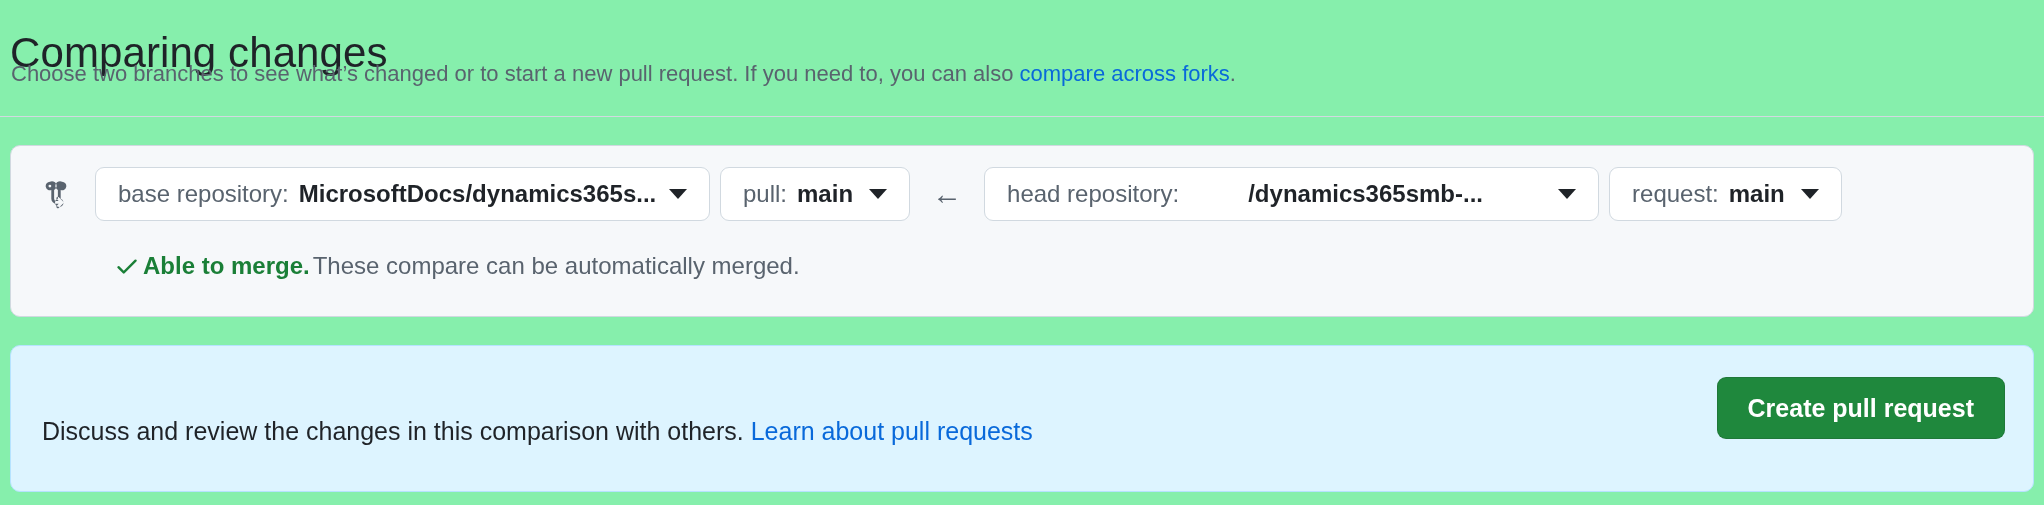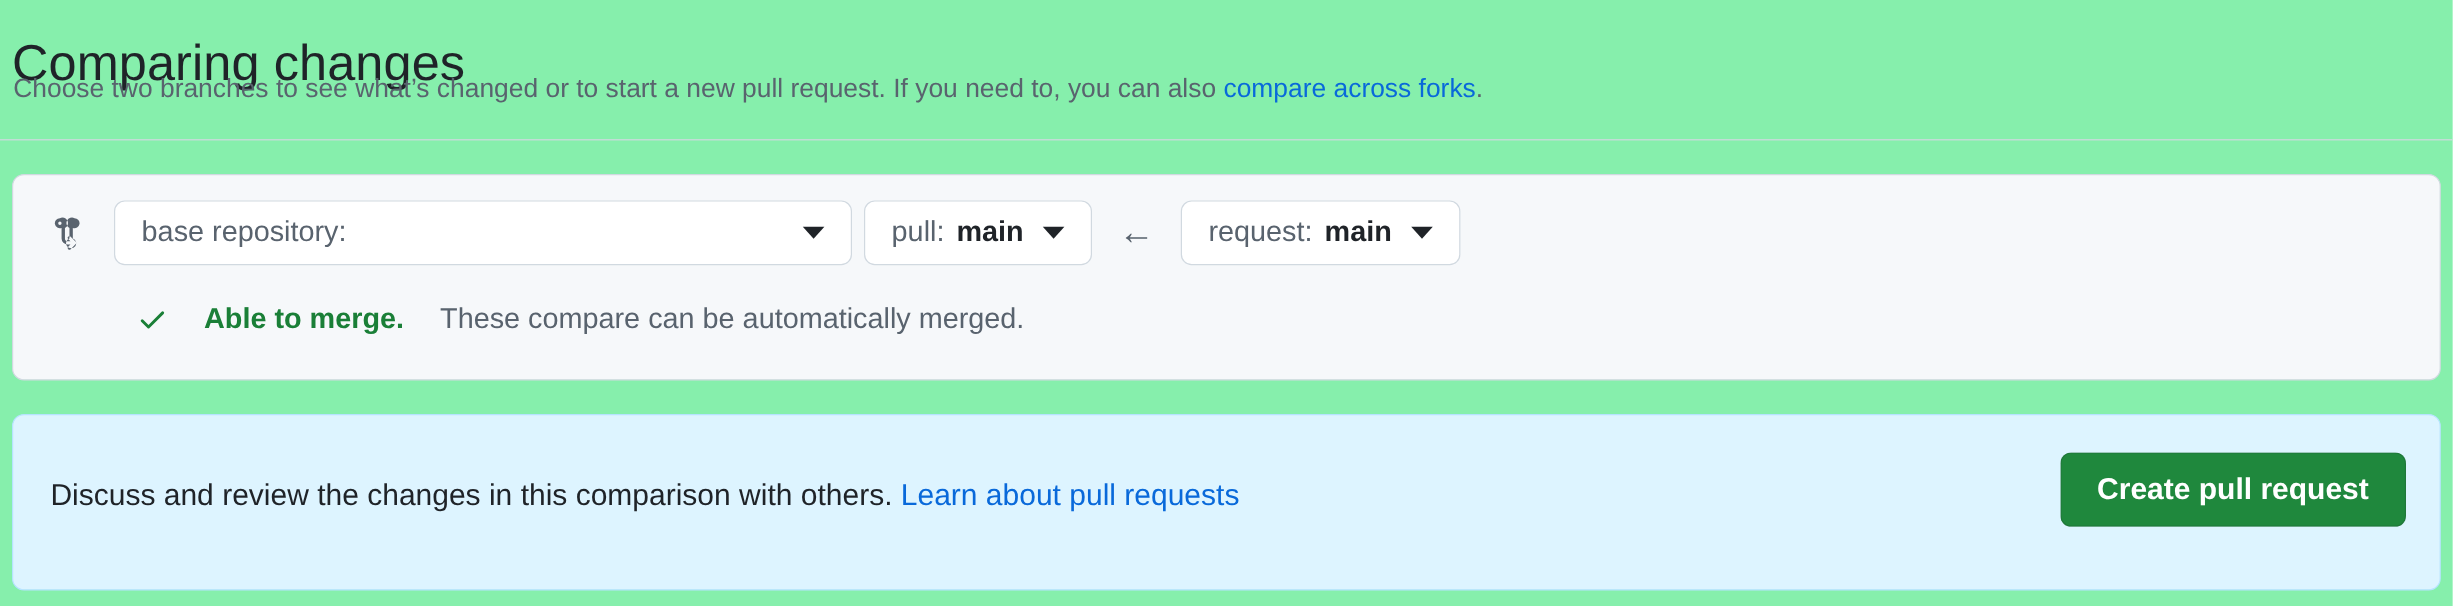--- a/index.html
+++ b/index.html
@@ -113,21 +113,21 @@
     line-height: 1;
     user-select: none;
   }
 
   
   .merge-status {
     position: absolute;
     left: 103px; top: 104px;
     display: flex;
     align-items: center;
-    gap: 30px;
+    gap: 3px;
     font-size: 24px;
     line-height: 32px;
     color: #59636e;
     white-space: nowrap;
   }
   .check-icon {
     color: #1a7f37;
     width: 26px; height: 26px;
     display: inline-flex; align-items: center; justify-content: center;
   }
@@ -140,21 +140,21 @@
   .notice {
     position: absolute;
     left: 10px; top: 345px;
     width: 2024px; height: 147px;
     background: #ddf4ff;
     border: 1px solid #b6e3ff;
     border-radius: 10px;
   }
   .notice-text {
     position: absolute;
-    left: 31px; top: 50px;
+    left: 31px; top: 68px;
     font-size: 25px;
     line-height: 34px;
     color: #1f2328;
     white-space: nowrap;
   }
   .notice-text a {
     color: #0969da;
     text-decoration: none;
   }
 
@@ -191,31 +191,37 @@
 
       <span class="compare-icon">
         <svg width="30" height="30" viewBox="0 0 16 16" fill="currentColor" aria-hidden="true">
           <path d="M4.75 1.5a2.25 2.25 0 1 0 .75 4.372V10.5a2.75 2.75 0 0 0 2.75 2.75h1.19l-.97.97a.75.75 0 1 0 1.06 1.06l2.25-2.25a.75.75 0 0 0 0-1.06l-2.25-2.25a.75.75 0 1 0-1.06 1.06l.97.97H8.25A1.25 1.25 0 0 1 7 10.5V5.872A2.25 2.25 0 0 0 4.75 1.5Zm0 3a.75.75 0 1 1 0-1.5.75.75 0 0 1 0 1.5Zm6.5-3a2.25 2.25 0 1 1-.75 4.372V10.5a2.25 2.25 0 1 1-1.5 0V5.872A2.25 2.25 0 0 1 11.25 1.5Z"></path>
           <path d="M11.25 1.5a2.25 2.25 0 0 1 .75 4.372V2.75h-1.5v3.122A2.25 2.25 0 0 1 11.25 1.5Z" opacity="0"></path>
         </svg>
       </span>
 
       <div class="selector wide-base">
         <span class="sel-label">base repository:</span>
+        <span class="sel-value">MicrosoftDocs/dynamics365s...</span>
         <span class="caret"></span>
       </div>
 
       <div class="selector">
         <span class="sel-label">pull:</span>
         <span class="sel-value">main</span>
         <span class="caret"></span>
       </div>
 
       <span class="arrow-left">←</span>
 
+      <div class="selector wide-head">
+        <span class="sel-label">head repository:</span>
+        <span class="sel-value">/dynamics365smb-...</span>
+        <span class="caret"></span>
+      </div>
 
       <div class="selector">
         <span class="sel-label">request:</span>
         <span class="sel-value">main</span>
         <span class="caret"></span>
       </div>
 
     </div>
 
     <div class="merge-status">

